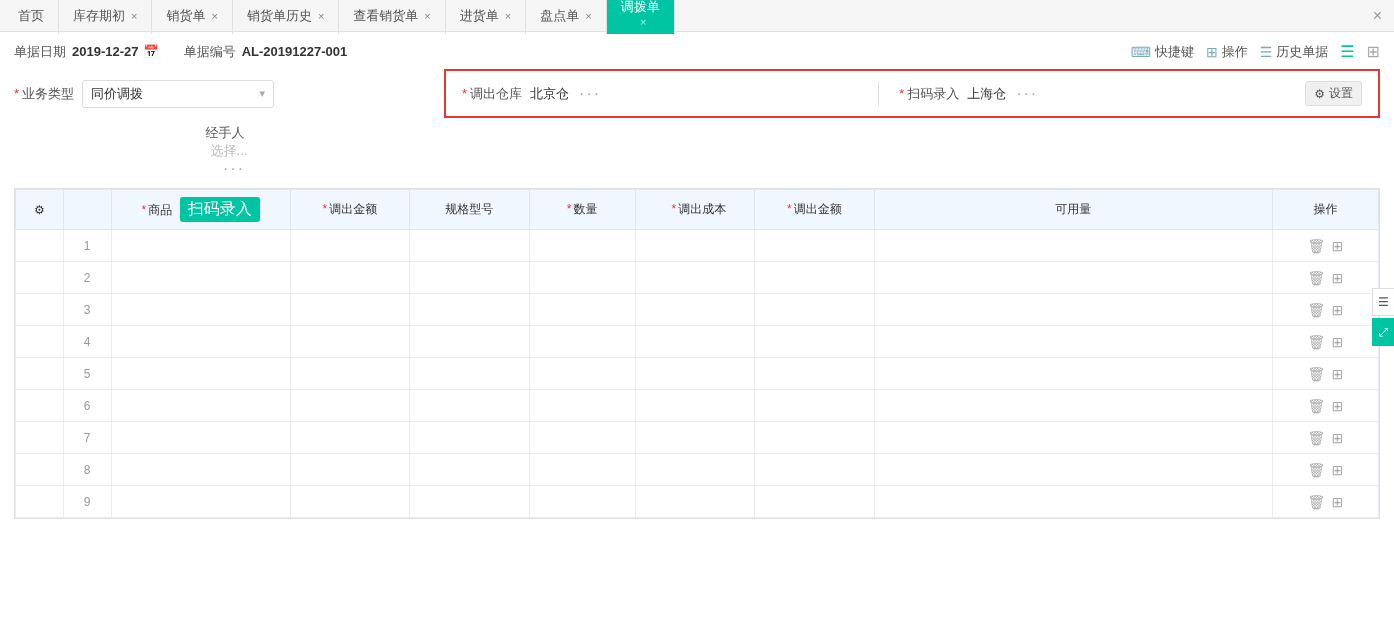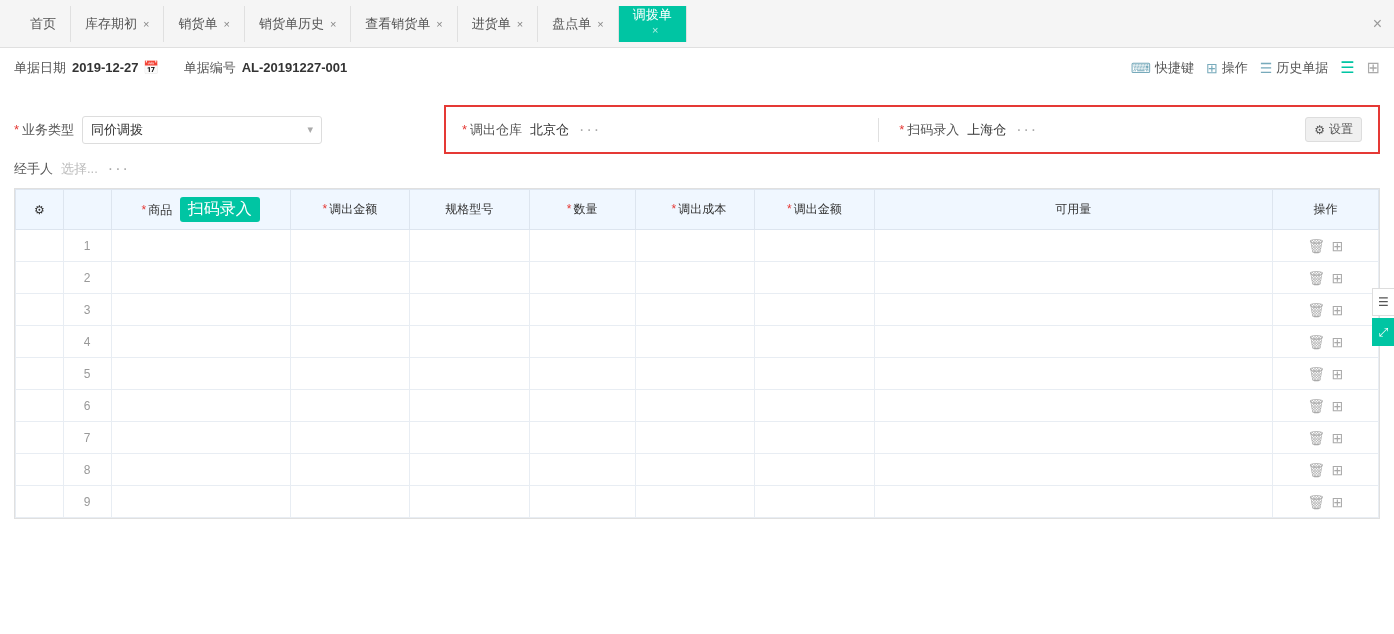--- a/index.html
+++ b/index.html
@@ -4,22 +4,22 @@
   <style>
     * { box-sizing: border-box; margin: 0; padding: 0; }
     body { font-family: "Microsoft YaHei", "PingFang SC", Arial, sans-serif; font-size: 13px; color: #333; background: #fff; overflow: hidden; }
     
     
     .tab-bar {
       display: flex;
       align-items: center;
       background: #f5f5f5;
       border-bottom: 1px solid #e0e0e0;
-      height: 48px;
-      padding-left: 16px;
+      height: 32px;
+      padding-left: 4px;
     }
     .tab-item {
       display: flex;
       align-items: center;
       padding: 0 14px;
       height: 36px;
       cursor: pointer;
       font-size: 13px;
       color: #555;
       border-right: 1px solid #e0e0e0;
@@ -55,21 +55,21 @@
       padding: 10px 14px;
       background: #fff;
       height: calc(100vh - 36px);
       overflow: hidden;
     }
 
     
     .header-row {
       display: flex;
       align-items: center;
-      margin-bottom: 28px;
+      margin-bottom: 8px;
     }
     .header-field {
       display: flex;
       align-items: center;
       margin-right: 24px;
       font-size: 13px;
     }
     .header-field label {
       color: #555;
       margin-right: 6px;
@@ -139,21 +139,21 @@
       color: #555;
       font-size: 12px;
       margin-left: 10px;
     }
     .biz-type-select {
       display: flex;
       align-items: center;
       border: 1px solid #ddd;
       border-radius: 3px;
       padding: 4px 8px;
-      width: 240px;
+      width: 192px;
       cursor: pointer;
       background: #fff;
       justify-content: space-between;
     }
     .dropdown-arrow { color: #aaa; font-size: 11px; }
     .manager-placeholder {
       color: #bbb;
     }
     .manager-dots {
       color: #aaa;
@@ -376,21 +376,21 @@
           <span class="field-dots">···</span>
         </div>
 
         <button class="settings-btn">
           <span>⚙</span>
           <span>设置</span>
         </button>
       </div>
     </div>
 
-    <div style="display:flex; align-items:center; width:430px;">
+    <div style="display:flex; align-items:center; width:430px;flex-direction:column;">
       <span class="field-label">经手人</span>
       <span class="manager-placeholder">选择...</span>
       <span class="manager-dots">···</span>
     </div>
 
   </div>
 
   <div class="table-container">
     <table>
       <thead>

